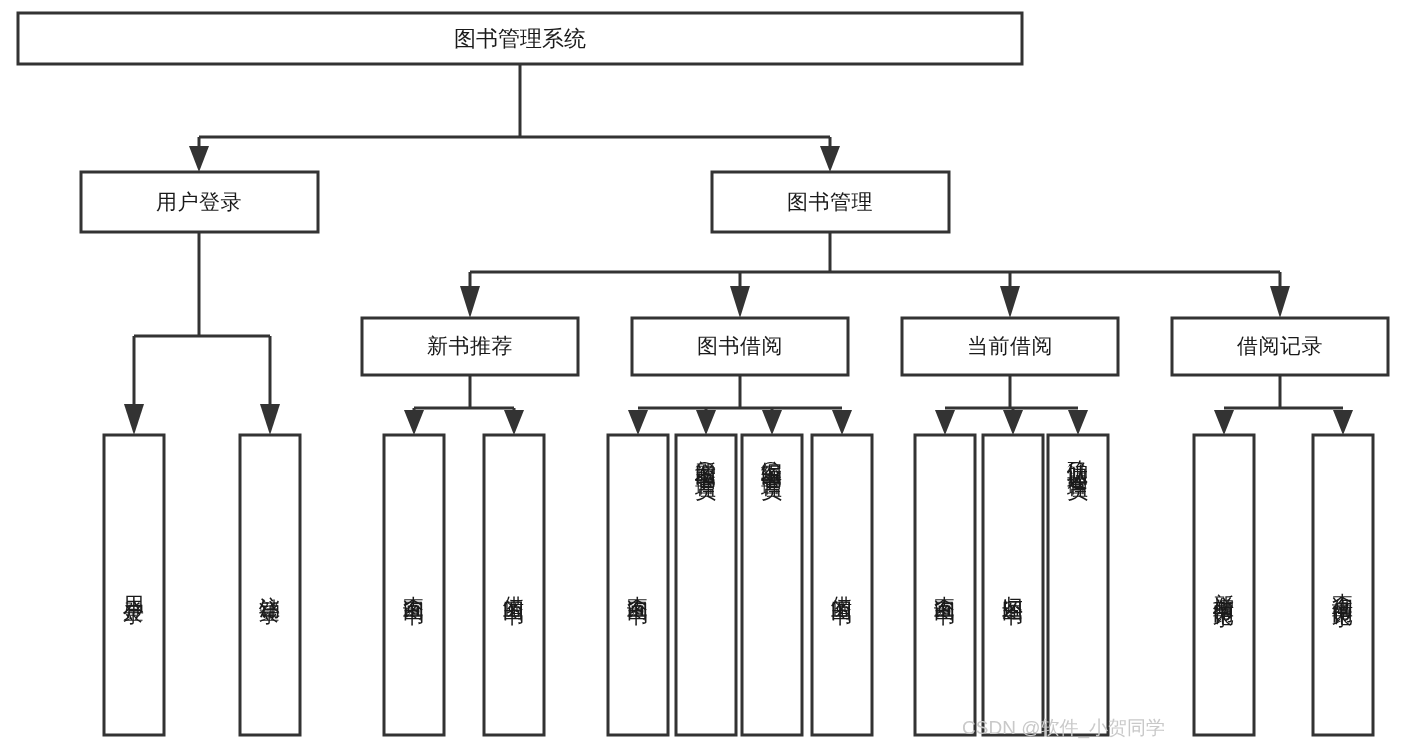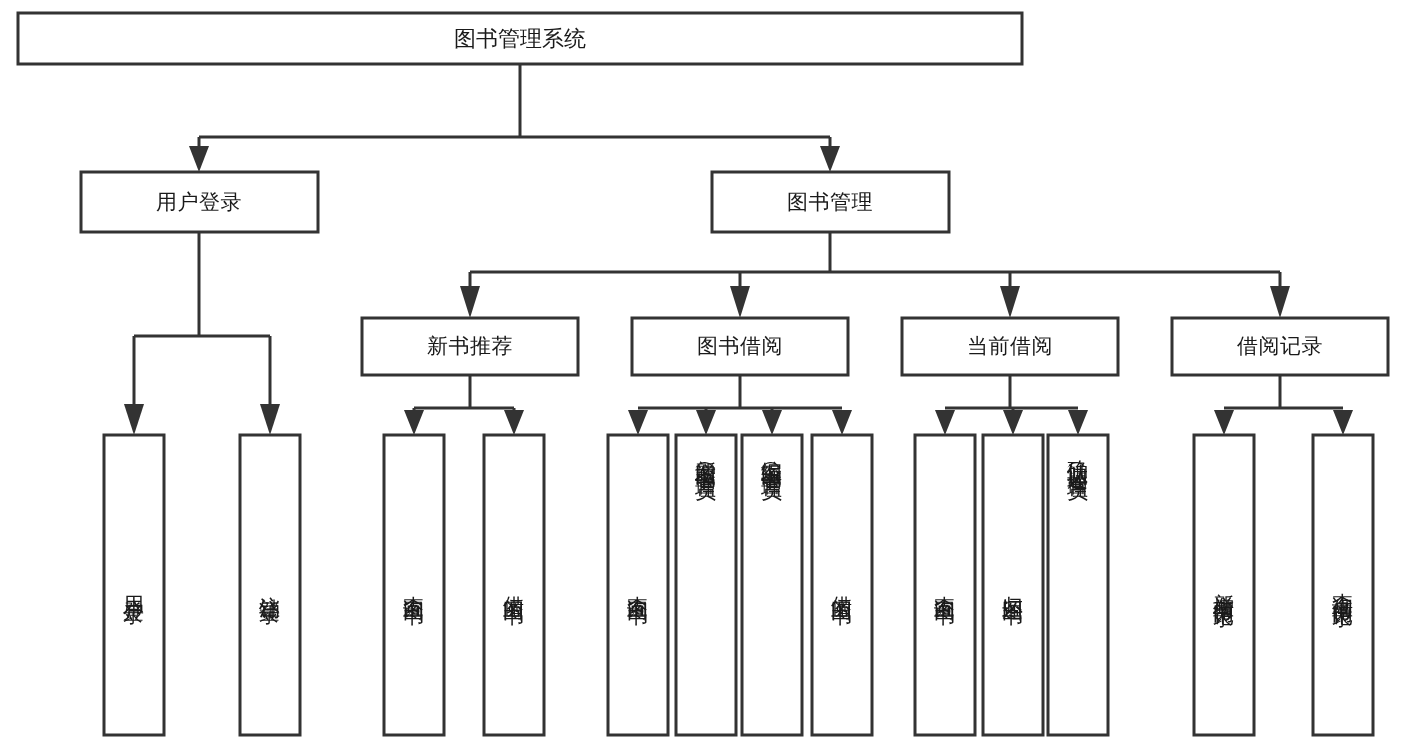--- a/index.html
+++ b/index.html
@@ -259,13 +259,14 @@
     <span class="leaf-text">确认归还（管理员）</span>
   </div>
 
   <div class="leaf-text-wrap" style="left:1194px; top:435px; width:60px; height:300px;">
     <span class="leaf-text">新增借阅记录</span>
   </div>
   <div class="leaf-text-wrap" style="left:1313px; top:435px; width:60px; height:300px;">
     <span class="leaf-text">查询借阅记录</span>
   </div>
 
+  <div class="watermark">CSDN @软件_小贺同学</div>
 </div>
 
 </body></html>

